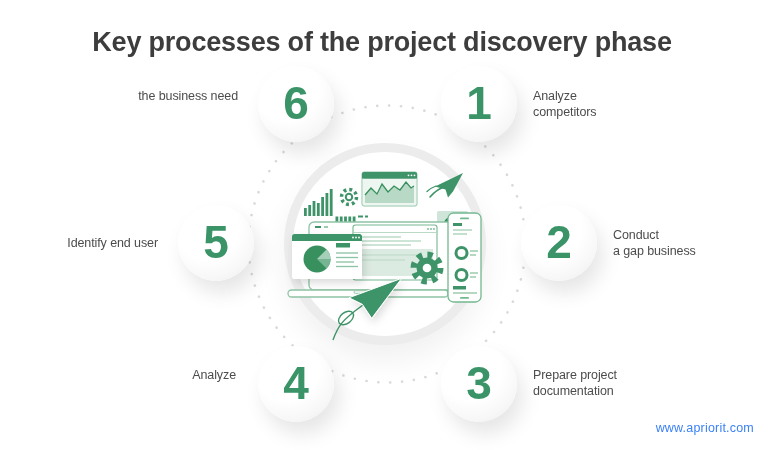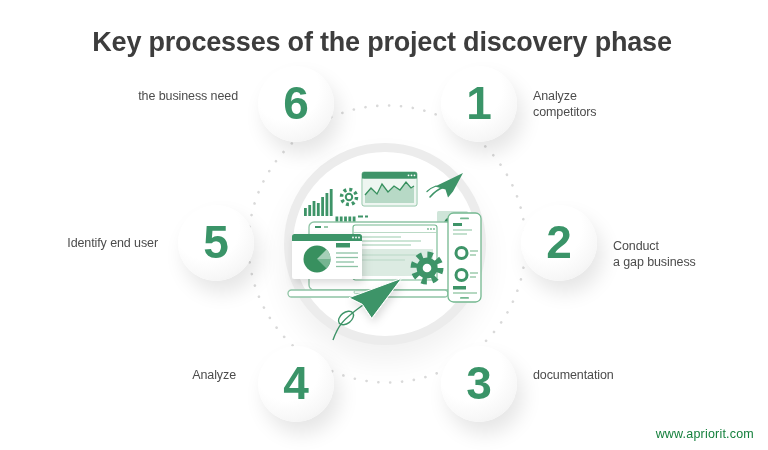--- a/index.html
+++ b/index.html
@@ -36,22 +36,22 @@
     font-size:46px;font-weight:bold;color:#3a9468;line-height:1;
     transform:translateY(-1px);
   }
   .step-label{
     position:absolute;z-index:4;width:150px;
     font-size:12.5px;line-height:15.5px;color:#4c4c4c;letter-spacing:-0.1px;
   }
   .align-right{text-align:right;}
   .align-left{text-align:left;}
   .watermark{
-    position:absolute;right:14px;bottom:9px;z-index:5;
-    font-size:12.5px;color:#15803d;letter-spacing:0.2px;
+    position:absolute;right:14px;bottom:15px;z-index:5;
+    font-size:12.5px;color:#3b82f6;letter-spacing:0.2px;
   }
 </style>
 </head>
 <body>
 
 <div class="stage">
 
   <div class="title">Key processes of the project discovery phase</div>
 
   <svg class="orbit-svg" width="280" height="280">
@@ -199,34 +199,35 @@
   <div class="step-circle" style="left:178px;top:205px;">
     <span class="step-num">5</span>
   </div>
   <div class="step-label align-right" style="left:8px;top:236px;">
     <div>Identify end user</div>
   </div>
 
   <div class="step-circle" style="left:521px;top:205px;">
     <span class="step-num">2</span>
   </div>
-  <div class="step-label align-left" style="left:613px;top:228px;margin-top:11px;">
+  <div class="step-label align-left" style="left:613px;top:228px;">
     <div>Conduct</div>
     <div>a gap business</div>
   </div>
 
   <div class="step-circle" style="left:258px;top:346px;">
     <span class="step-num">4</span>
   </div>
   <div class="step-label align-right" style="left:86px;top:368px;">
     <div>Analyze</div>
   </div>
 
   <div class="step-circle" style="left:441px;top:346px;">
     <span class="step-num">3</span>
   </div>
   <div class="step-label align-left" style="left:533px;top:368px;">
+    <div>Prepare project</div>
     <div>documentation</div>
   </div>
 
   <div class="watermark">www.apriorit.com</div>
 
 </div>
 
 </body></html>

